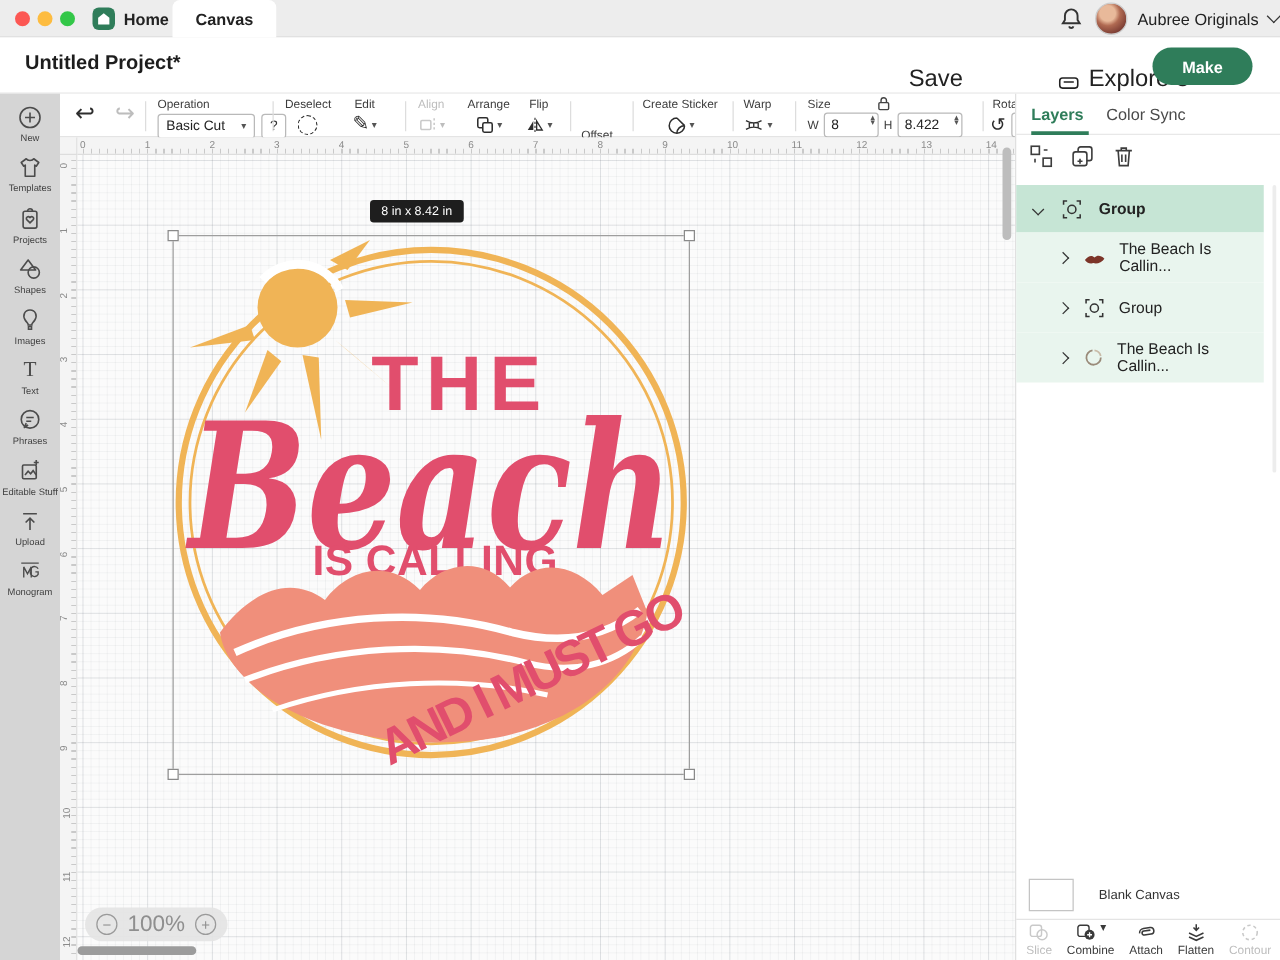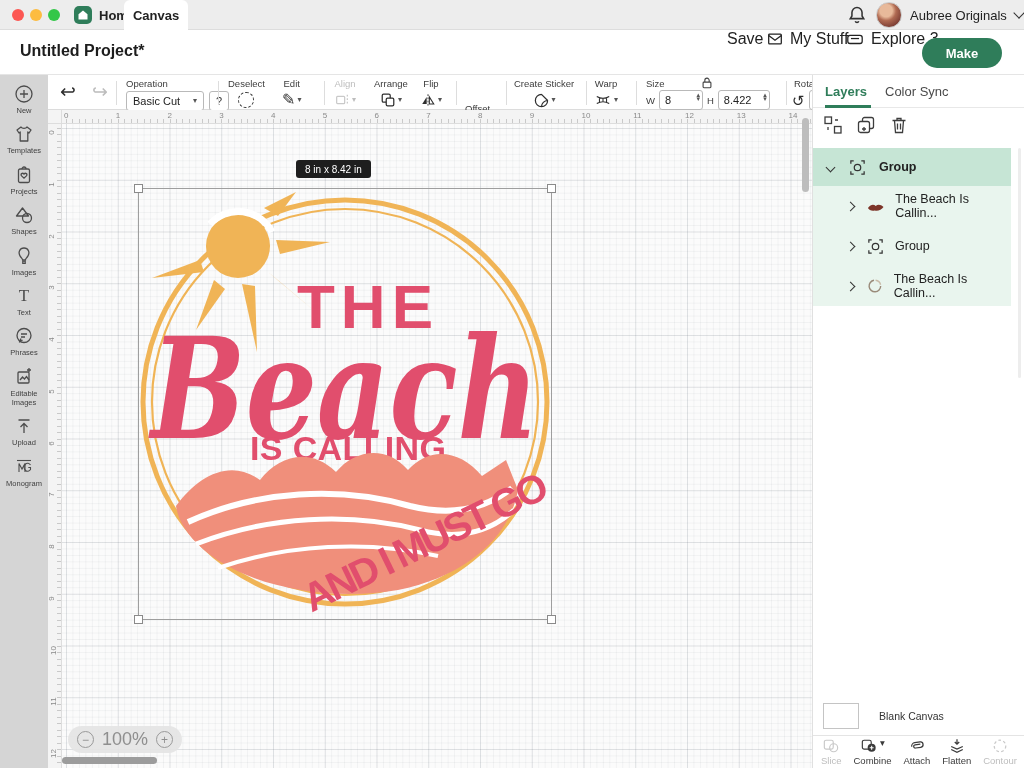--- a/index.html
+++ b/index.html
@@ -18,30 +18,30 @@
   .abs{position:absolute;}
 
   
   .titlebar{position:absolute;left:0;top:0;width:1024px;height:30px;background:#EDEDED;border-bottom:1px solid #ddd;}
   .tlight{position:absolute;top:9px;width:12px;height:12px;border-radius:50%;}
   .t-red{left:12px;background:#FC5753;}
   .t-yellow{left:30px;background:#FDBC40;}
   .t-green{left:48px;background:#33C748;}
   .home-tab{position:absolute;left:74px;top:0;height:30px;display:flex;align-items:center;gap:7px;font-size:13px;font-weight:bold;color:#222;}
   .home-ic{width:18px;height:18px;border-radius:5px;background:var(--green);display:flex;align-items:center;justify-content:center;}
-  .canvas-tab{position:absolute;left:124px;top:0;width:64px;height:30px;background:#fff;border-radius:6px 6px 0 0;display:flex;align-items:center;justify-content:center;font-size:13px;font-weight:bold;color:#222;}
+  .canvas-tab{position:absolute;left:138px;top:0;width:83px;height:30px;background:#fff;border-radius:6px 6px 0 0;display:flex;align-items:center;justify-content:center;font-size:13px;font-weight:bold;color:#222;}
   .bell{position:absolute;left:846px;top:4px;}
   .avatar{position:absolute;left:876px;top:2px;width:26px;height:26px;border-radius:50%;background:radial-gradient(circle at 38% 32%,#e8b99a 0 28%,#b06a52 45%,#7e3f35 75%,#5c2c28);border:1px solid #ccc;}
   .account{position:absolute;left:910px;top:0;height:30px;display:flex;align-items:center;gap:8px;font-size:13px;color:#222;}
   .chev{width:8px;height:8px;border-right:1.6px solid #333;border-bottom:1.6px solid #333;transform:rotate(45deg);margin-top:-4px;}
 
   
   .appheader{position:absolute;left:0;top:30px;width:1024px;height:45px;background:#fff;border-bottom:1px solid #E5E5E5;}
   .proj-title{position:absolute;left:20px;top:12px;font-size:16px;font-weight:bold;color:#1d1d1d;}
-  .hdr-item{position:absolute;top:0;height:45px;display:flex;align-items:flex-start;gap:6px;font-size:16px;color:#222;cursor:default;}
+  .hdr-item{position:absolute;top:0;height:45px;display:flex;align-items:flex-end;gap:6px;font-size:19px;color:#222;cursor:default;}
   .make-btn{position:absolute;left:922px;top:8px;width:80px;height:30px;background:var(--green);color:#fff;border:none;border-radius:16px;font-size:13px;font-weight:bold;}
 
   
   .toolbar{position:absolute;left:48px;top:75px;width:764px;height:35px;background:#fff;border-bottom:1px solid #DCDCDC;}
   .vr{position:absolute;top:6px;height:24px;width:1px;background:#ddd;}
   .tb-lab{font-size:9.5px;color:#3c3c3c;}
   .tb-item{position:absolute;display:flex;flex-direction:column;align-items:center;gap:2px;}
   .tb-ic-row{display:flex;align-items:center;gap:2px;height:18px;}
   .caret{font-size:8px;color:#555;line-height:1;}
   .glyph{font-size:16px;color:#2e2e2e;line-height:1;}
@@ -139,27 +139,20 @@
     <span>Aubree Originals</span>
     <span class="chev"></span>
   </div>
 </div>
 
 <div class="appheader">
   <div class="proj-title">Untitled Project*</div>
   <div class="hdr-item" style="left:727px;">
     <span>Save</span>
   </div>
-  <div class="hdr-item" style="left:766px;">
-    <svg width="18" height="18" viewBox="0 0 20 20" fill="none" stroke="#222" stroke-width="1.4">
-        <rect x="3" y="4.5" width="14" height="11" rx="1"></rect>
-        <path d="M3 6 l7 5.3 7-5.3"></path>
-      </svg>
-    <span>My Stuff</span>
-  </div>
   <div class="hdr-item" style="left:845px;">
     <svg width="20" height="18" viewBox="0 0 20 20" fill="none" stroke="#222" stroke-width="1.4">
         <rect x="2" y="6" width="16" height="9" rx="2.5"></rect>
         <path d="M5.5 9.5 h9"></path>
       </svg>
     <span>Explore 3</span>
   </div>
   <button class="make-btn">Make</button>
 </div>
 
@@ -362,21 +355,21 @@
       </span>
     <span>Phrases</span>
   </div>
   <div class="sb-item">
     <span class="sb-ic">
         <svg width="20" height="20" viewBox="0 0 20 20" fill="none" stroke="#4c4c4c" stroke-width="1.3">
           <rect x="4" y="5" width="11" height="11" rx="1"></rect>
           <path d="M13 3 l4 0 M15 1 v4 M6 13 l2.5-3 2 2 2-2.5 2.5 3.5"></path>
         </svg>
       </span>
-    <span>Editable Images</span>
+    <span>Editable Stuff</span>
   </div>
   <div class="sb-item">
     <span class="sb-ic">
         <svg width="20" height="20" viewBox="0 0 20 20" fill="none" stroke="#4c4c4c" stroke-width="1.3">
           <path d="M4.5 4 h11 M10 17 V8 M6.5 11 L10 7.5 L13.5 11"></path>
         </svg>
       </span>
     <span>Upload</span>
   </div>
   <div class="sb-item">

